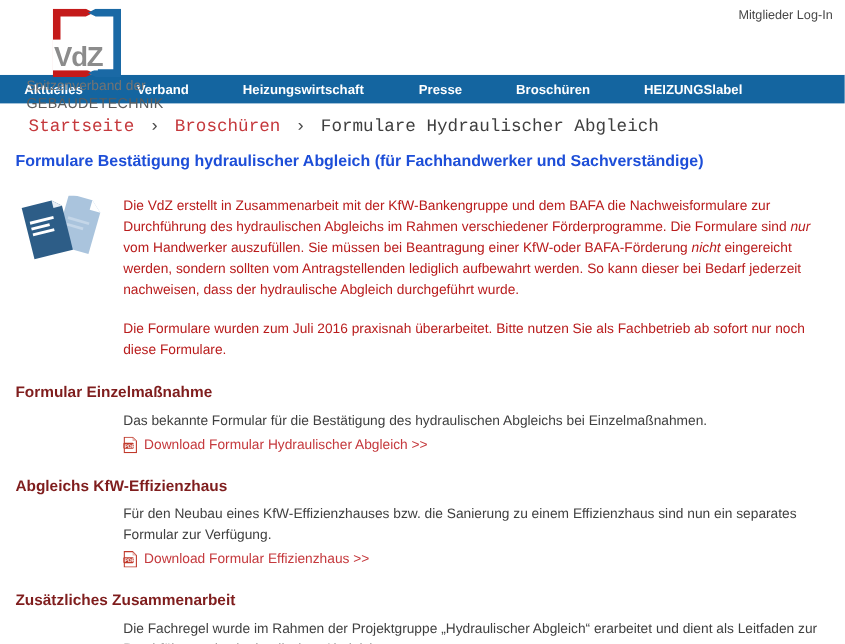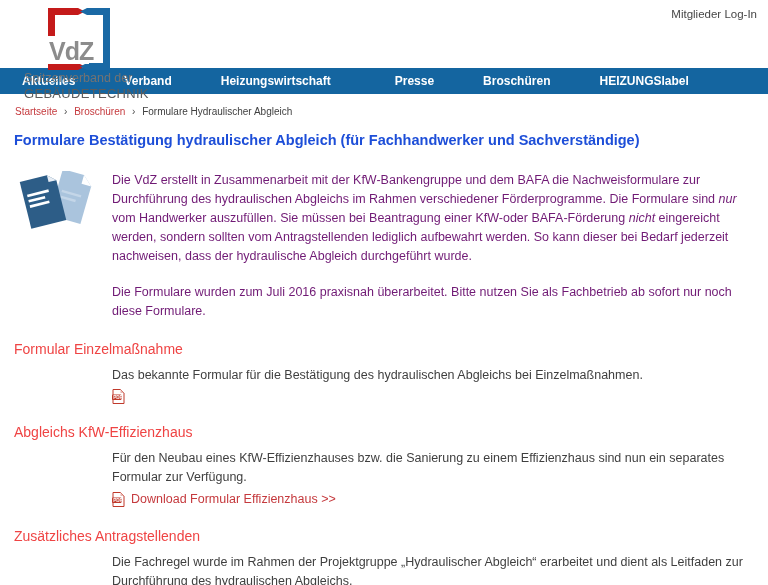--- a/index.html
+++ b/index.html
@@ -13,39 +13,39 @@
   .logo-wrap { position:absolute; top:8px; left:10px; display:flex; align-items:center; cursor:pointer;flex-direction:column; }
   .logo-svg { width:62px; height:62px; display:block; }
   .taglines { margin-left:14px; padding-bottom:3px; }
   .tagline1 { font-size:12.5px; color:#737373; line-height:16px; }
   .tagline2 { font-size:13px; color:#5c5c5c; font-weight:normal; letter-spacing:.3px; line-height:16px; }
 
   
   .nav { height:26px; background:#1465a0; display:flex; align-items:center; padding-left:22px; }
   .nav-item { color:#fff; font-size:12px; font-weight:bold; margin-right:49px;
               cursor:pointer; white-space:nowrap; }
-  .nav-item:nth-child(3){ margin-right:64px; }
+  .nav-item:nth-child(3){ margin-right:50px; }
   .nav-item:last-child { margin-right:0; }
 
   
-  .breadcrumb { padding:12px 0 0 15px; font-size:10px; color:#4d4d4d; }
+  .breadcrumb { padding:12px 0 0 26px; font-size:16px; color:#4d4d4d;font-family:Liberation Mono, monospace; }
   .crumb-link { color:#c5393d; cursor:pointer; }
   .crumb-sep { color:#4d4d4d; margin:0 4px; }
   .crumb-current { color:#3f3f3f; }
 
   
   .page-title { margin:15px 14px 0 14px; font-size:14.5px; font-weight:bold; color:#1d4ed8; }
 
   .intro-row { display:flex; margin-top:23px; padding-left:15px; }
   .doc-icon-box { width:97px; flex:0 0 97px; }
-  .intro-text { width:650px; font-size:12.5px; color:#701a75; line-height:19px; }
+  .intro-text { width:650px; font-size:12.5px; color:#b91c1c; line-height:19px; }
   .intro-text .p2 { margin-top:17px; }
   .em { font-style:italic; }
 
-  .section-heading { margin:20px 0 0 14px; font-size:14px; font-weight:normal; color:#ef4444; }
+  .section-heading { margin:20px 0 0 14px; font-size:14px; font-weight:bold; color:#7f1d1d; }
   .section-body { margin:9px 0 0 112px; width:650px; font-size:12.5px; color:#3f3f3f; line-height:19px; }
   .dl-link { display:flex; align-items:center; margin:4px 0 0 112px; font-size:12.5px;
              color:#c5393d; cursor:pointer; text-decoration:none; line-height:17px; }
   .pdf-ico { width:13px; height:15px; margin-right:6px; flex:0 0 13px; }
 </style>
 </head>
 <body>
 
 <div class="header">
   <span class="login-link">Mitglieder Log-In</span>
@@ -114,28 +114,29 @@
 
 <h2 class="section-heading">Formular Einzelmaßnahme</h2>
 <div class="section-body">Das bekannte Formular für die Bestätigung des hydraulischen Abgleichs bei Einzelmaßnahmen.</div>
 <a class="dl-link">
   <svg class="pdf-ico" viewBox="0 0 13 15">
     <path fill="#ffffff" stroke="#c0392b" stroke-width="1" d="M1 .5 H8.5 L12 4 V14.5 H1 Z"></path>
     <path fill="#e8b7b2" d="M8.5 .5 L12 4 H8.5 Z"></path>
     <rect x="0" y="5.5" width="9.5" height="5.5" rx="1" fill="#c0392b"></rect>
     <text x="1.2" y="10" font-family="Liberation Sans, sans-serif" font-size="4.6" font-weight="bold" fill="#ffffff">PDF</text>
   </svg>
+  <span>Download Formular Hydraulischer Abgleich &gt;&gt;</span>
 </a>
 
 <h2 class="section-heading">Abgleichs KfW-Effizienzhaus</h2>
 <div class="section-body">Für den Neubau eines KfW-Effizienzhauses bzw. die Sanierung zu einem Effizienzhaus sind nun ein separates Formular zur Verfügung.</div>
 <a class="dl-link">
   <svg class="pdf-ico" viewBox="0 0 13 15">
     <path fill="#ffffff" stroke="#c0392b" stroke-width="1" d="M1 .5 H8.5 L12 4 V14.5 H1 Z"></path>
     <path fill="#e8b7b2" d="M8.5 .5 L12 4 H8.5 Z"></path>
     <rect x="0" y="5.5" width="9.5" height="5.5" rx="1" fill="#c0392b"></rect>
     <text x="1.2" y="10" font-family="Liberation Sans, sans-serif" font-size="4.6" font-weight="bold" fill="#ffffff">PDF</text>
   </svg>
   <span>Download Formular Effizienzhaus &gt;&gt;</span>
 </a>
 
-<h2 class="section-heading">Zusätzliches Antragstellenden</h2>
+<h2 class="section-heading">Zusätzliches Zusammenarbeit</h2>
 <div class="section-body">Die Fachregel wurde im Rahmen der Projektgruppe „Hydraulischer Abgleich“ erarbeitet und dient als Leitfaden zur Durchführung des hydraulischen Abgleichs.</div>
 
 </body></html>

